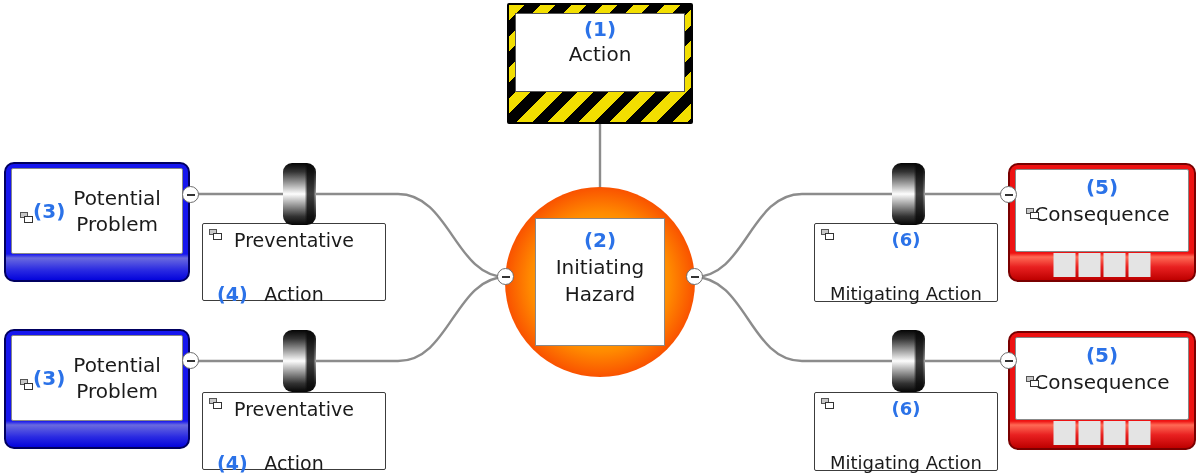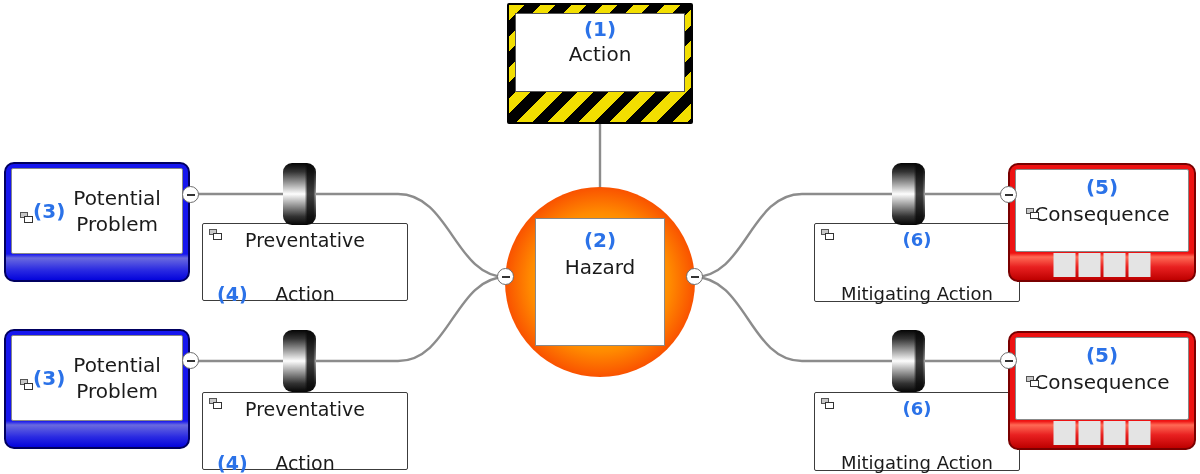--- a/index.html
+++ b/index.html
@@ -40,21 +40,21 @@
          background:linear-gradient(180deg,#EE1212 0px,#EE1212 88px,#FF6A55 92px,#E82020 102px,#BE0000 115px);
          padding:4px 5px 28px 5px;}
   .consequence.rowA{top:163px;}  .consequence.rowB{top:331px;}
   .consequence .inner{position:relative;width:100%;height:100%;background:#fff;border:1px solid #888;
          border-radius:2px;display:flex;flex-direction:column;align-items:center;padding-top:4px;
          font-size:20px;line-height:27px;}
   .squares{position:absolute;left:50%;transform:translateX(-50%);bottom:3px;display:flex;gap:3px;z-index:3;}
   .squares .sq{width:22px;height:24px;background:#E4E4E4;}
 
   
-  .actionbox{width:206px;background:#fff;border:1.5px solid #3C3C3C;border-radius:2px;
+  .actionbox{width:184px;background:#fff;border:1.5px solid #3C3C3C;border-radius:2px;
          display:flex;flex-direction:column;justify-content:center;text-align:center;
          font-size:19px;line-height:27px;position:absolute;z-index:2;gap:27px;}
   .prev{left:202px;height:78px;padding-top:10px;}
   .mit{left:814px;height:79px;padding-top:8px;font-size:18px;}
   .rowA.actionbox{top:223px;}  .rowB.actionbox{top:392px;}
   .line2{position:relative;}
   .line2 .num-left{position:absolute;left:14px;top:0;}
 
   
   .barrier{position:absolute;width:33px;height:62px;border-radius:9px;z-index:2;
@@ -95,20 +95,21 @@
   <div class="node hazard">
     <div class="inner">
       <span class="num">(1)</span>
       <span>Action</span>
     </div>
   </div>
 
   <div class="node event">
     <div class="inner">
       <span class="num">(2)</span>
+      <span class="nowrap">Initiating</span>
       <span class="nowrap">Hazard</span>
     </div>
   </div>
 
   <div class="node problem rowA">
     <div class="inner">
       <span class="num">(3)</span>
       <span style="text-align:center;">
         <span class="nowrap">Potential</span><br>
         <span class="nowrap">Problem</span>

